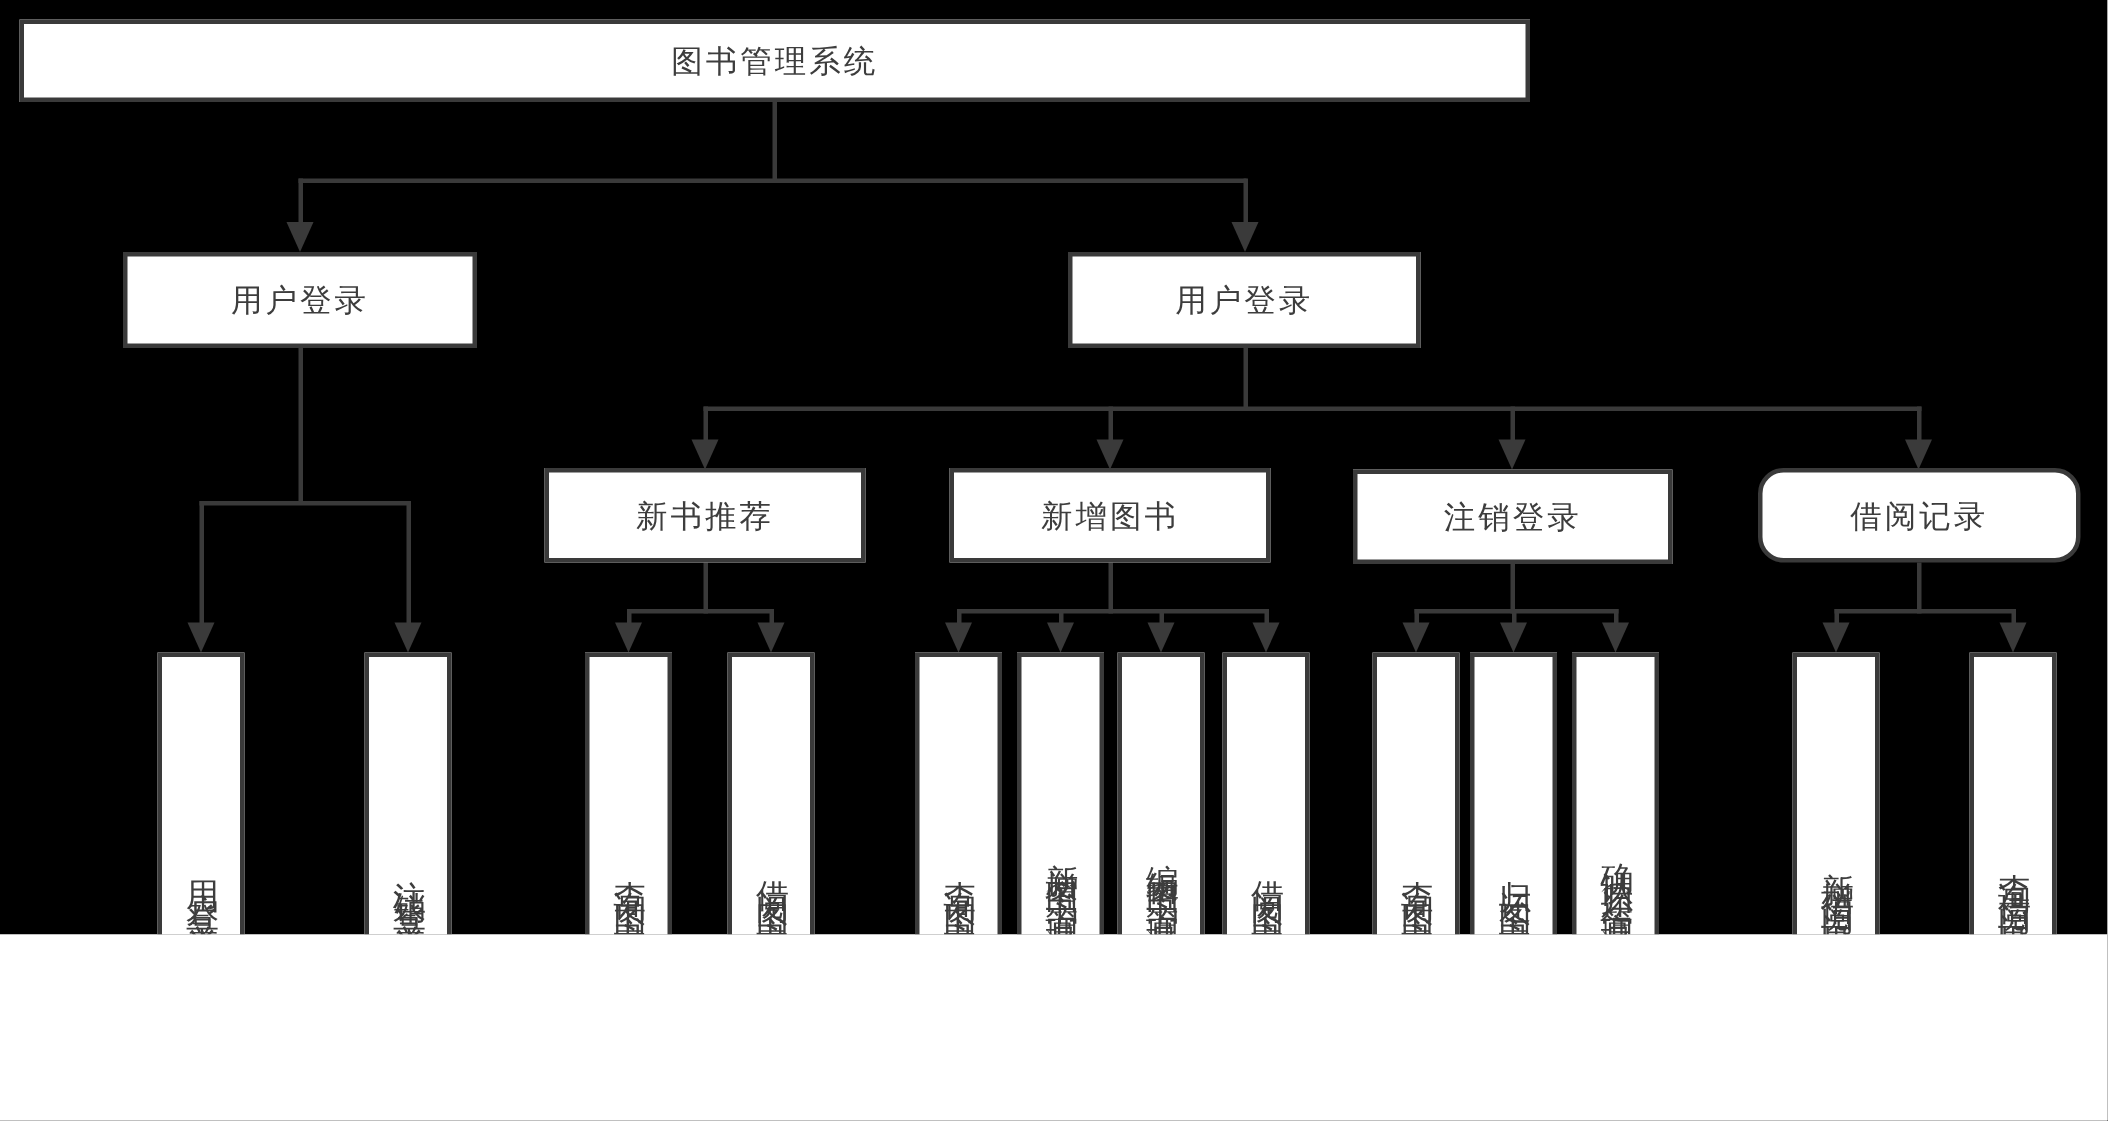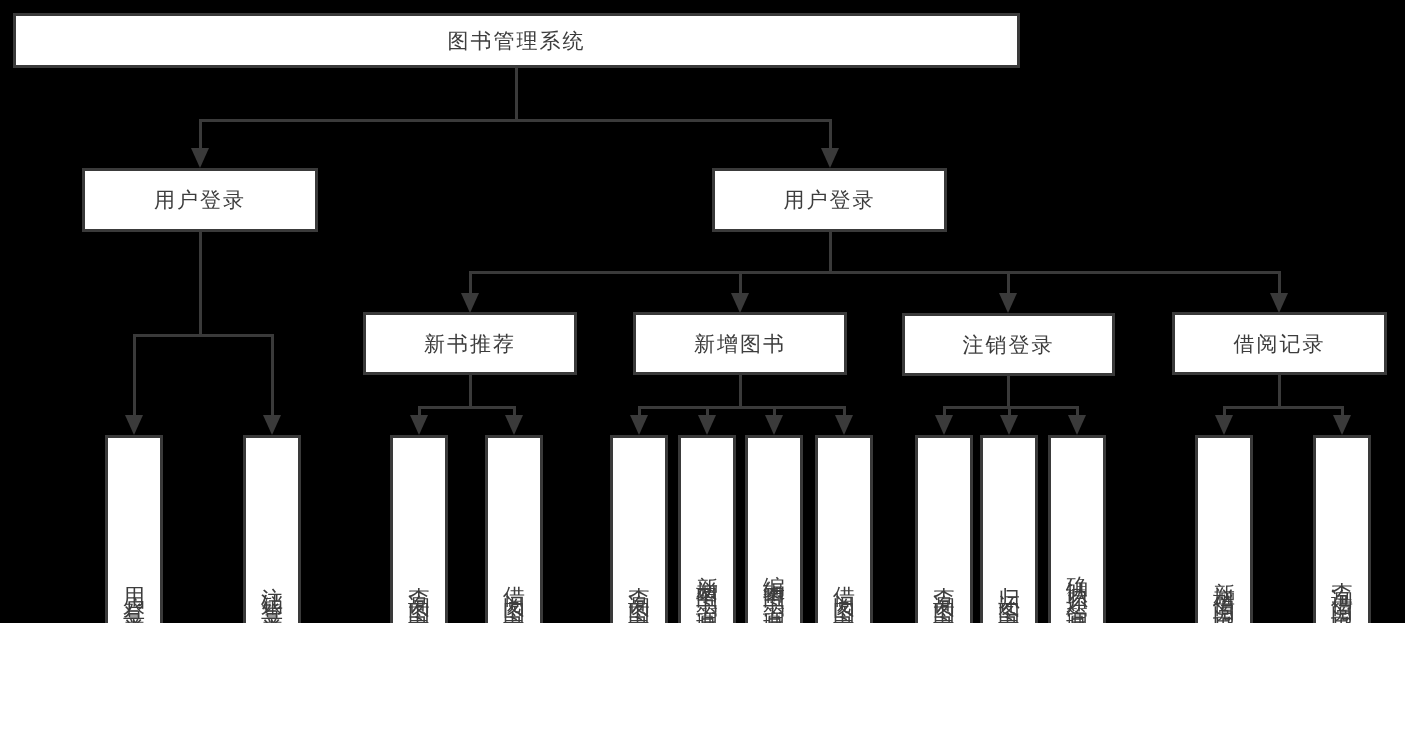--- a/index.html
+++ b/index.html
@@ -101,21 +101,21 @@
 
   <div class="box" style="left:363px;top:312px;width:214px;height:63px;">
     <span class="label">新书推荐</span>
   </div>
   <div class="box" style="left:633px;top:312px;width:214px;height:63px;">
     <span class="label">新增图书</span>
   </div>
   <div class="box" style="left:902px;top:313px;width:213px;height:63px;">
     <span class="label">注销登录</span>
   </div>
-  <div class="box" style="left:1172px;top:312px;width:215px;height:63px;">
+  <div class="box" style="left:1172px;top:312px;width:215px;height:63px;border-radius:17px;">
     <span class="label">借阅记录</span>
   </div>
 
   <div class="vline" style="left:469px;top:375px;height:34px;"></div>
   <div class="hline" style="left:418px;top:406px;width:98px;"></div>
   <div class="vline" style="left:418px;top:406px;height:12px;"></div>
   <div class="arrow" style="left:410px;top:415px;"></div>
   <div class="vline" style="left:513px;top:406px;height:12px;"></div>
   <div class="arrow" style="left:505px;top:415px;"></div>
 

